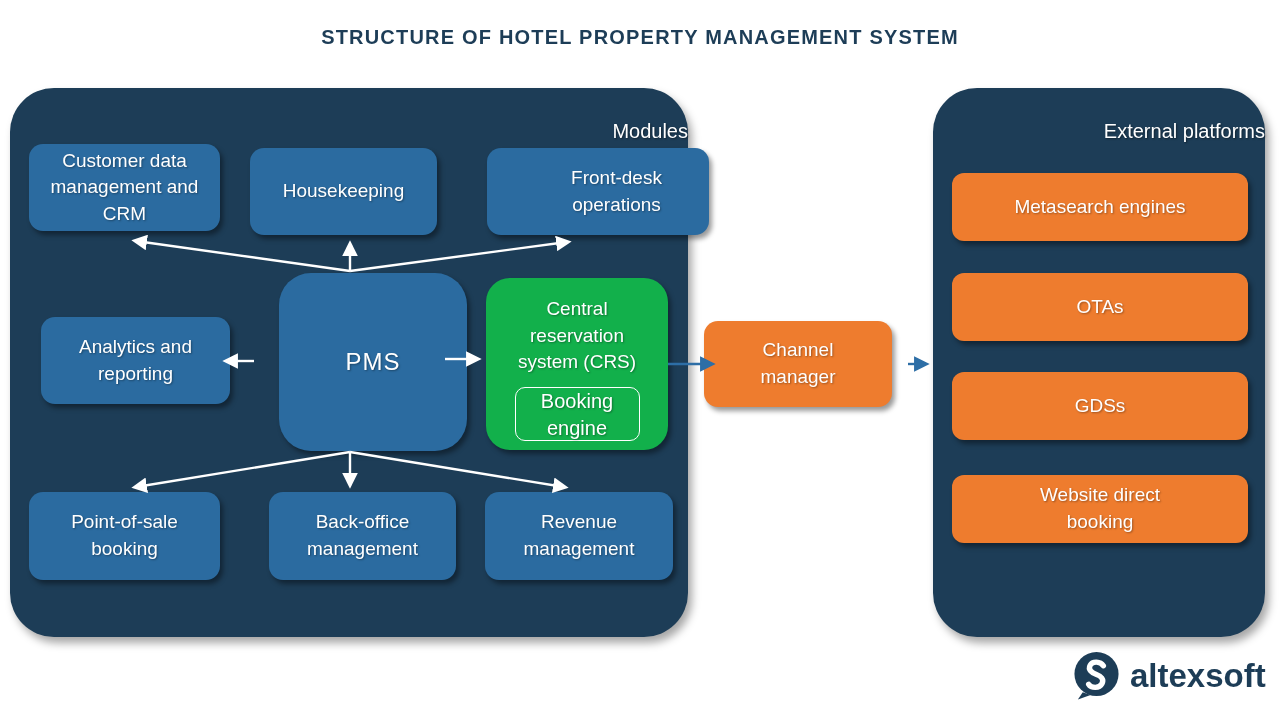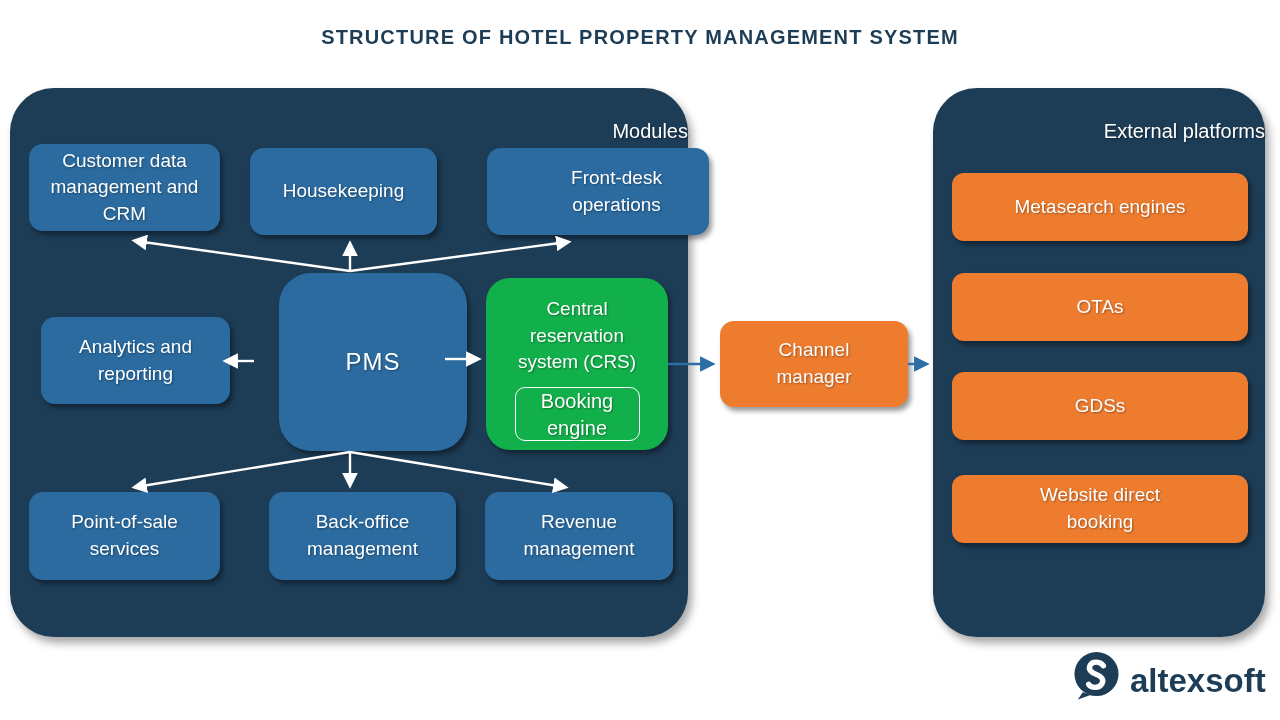--- a/index.html
+++ b/index.html
@@ -40,31 +40,31 @@
                   border-radius:10px;display:flex;align-items:flex-start;justify-content:center;
                   font-size:20px;line-height:1.35;}
   .b-pos         {left:19px;top:404px;width:191px;height:88px;}
   .b-pos .label{max-width:140px;}
   .b-backoffice  {left:248px;top:404px;width:187px;height:88px;margin-left:11px;}
   .b-backoffice .label{max-width:130px;}
   .b-revenue     {left:475px;top:404px;width:188px;height:88px;}
   .b-revenue .label{max-width:140px;}
 
   
-  .b-channel{left:720px;top:321px;width:188px;height:86px;}
+  .b-channel{left:704px;top:321px;width:188px;height:86px;}
   .b-channel .label{max-width:100px;}
 
   
   .ext-item{left:19px;width:296px;height:68px;border-radius:12px;}
   .e-0{top:85px;} .e-1{top:185px;} .e-2{top:284px;} .e-3{top:387px;}
   .e-3 .label{max-width:160px;}
 
   .arrows{position:absolute;left:0;top:0;width:1280px;height:720px;pointer-events:none;}
 
-  .logo{position:absolute;left:1072px;top:651px;display:flex;align-items:flex-end;gap:9px;}
+  .logo{position:absolute;left:1072px;top:651px;display:flex;align-items:center;gap:9px;}
   .logo-text{font-size:33px;font-weight:700;color:#1d3d57;letter-spacing:0px;}
 </style>
 </head>
 <body>
 
 <div class="stage">
 
   <div class="title">STRUCTURE OF HOTEL PROPERTY MANAGEMENT SYSTEM</div>
 
   <section class="panel panel-modules">
@@ -87,21 +87,21 @@
       <span class="label">PMS</span>
     </div>
     <div class="box box-green b-crs">
       <span class="label">Central reservation system (CRS)</span>
       <div class="booking-engine">
         <span class="label">Booking engine</span>
       </div>
     </div>
 
     <div class="box box-blue b-pos">
-      <span class="label">Point-of-sale services</span>
+      <span class="label">Point-of-sale booking</span>
     </div>
     <div class="box box-blue b-backoffice">
       <span class="label">Back-office management</span>
     </div>
     <div class="box box-blue b-revenue">
       <span class="label">Revenue management</span>
     </div>
   </section>
 
   <div class="box box-orange b-channel">

